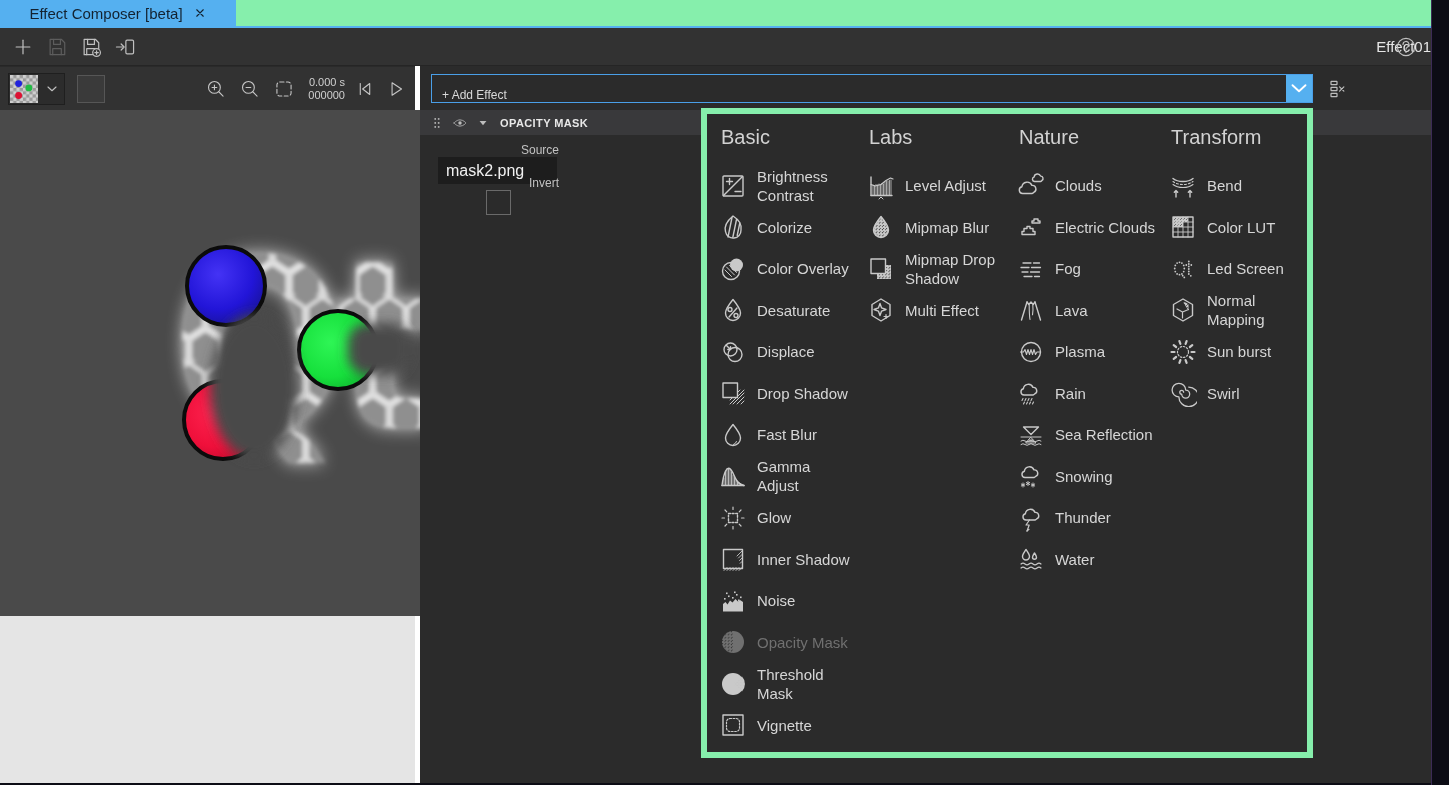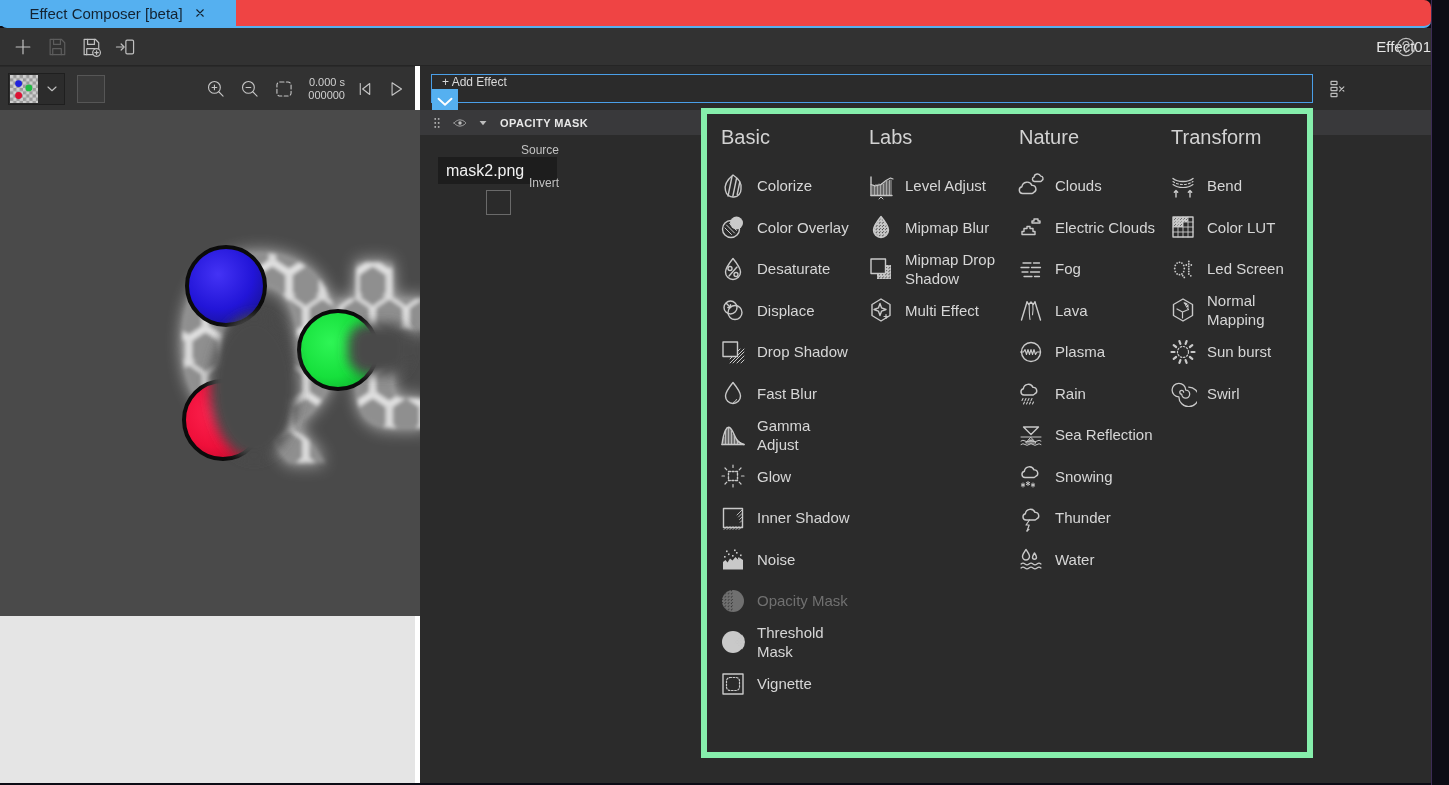--- a/index.html
+++ b/index.html
@@ -1,21 +1,21 @@
 <!DOCTYPE html>
 <html><head>
 <meta charset="utf-8">
 <style>
   * { margin:0; padding:0; box-sizing:border-box; }
   body { background:#0c0c15; font-family:"Liberation Sans", sans-serif; }
   .screen { position:relative; width:1449px; height:785px; overflow:hidden; background:#0c0c15; }
   .app { position:absolute; left:0; top:0; width:1431px; height:785px; }
 
   
-  .tabbar { height:28px; background:#ef4444; border-bottom:2px solid #55b0f0; display:flex;border-radius:7px; }
+  .tabbar { height:28px; background:#86efac; border-bottom:2px solid #55b0f0; display:flex; }
   .tab { width:236px; background:#55b0f0; color:#132230; display:flex; align-items:center; justify-content:center; gap:10px; font-size:15px; cursor:default; }
   .tab-label { white-space:nowrap; }
   .tab-close { width:14px; height:14px; color:#132230; }
 
   
   .toolbar { position:relative; height:38px; background:#323232; border-bottom:1px solid #252525; display:flex; align-items:center; padding-left:6px; }
   .tbtn { background:none; border:none; cursor:pointer; display:flex; align-items:center; justify-content:center; }
   .toolbar .tbtn { width:24px; height:24px; margin:0 5px; color:#c0c0c0; }
   .toolbar .tbtn.dim { color:#5d5d5d; }
   .title { position:absolute; left:0; right:0; text-align:right; color:#e6e6e6; font-size:15px; pointer-events:none; }
@@ -33,21 +33,21 @@
   .zoomgrp { display:flex; margin-left:100px; gap:12px; }
   .zoomgrp .tbtn { width:22px; height:22px; color:#c6c6c6; }
   .transport { margin-left:auto; display:flex; align-items:center; gap:9px; }
   .time { font-size:11px; line-height:13px; color:#d0d0d0; text-align:right; }
   .transport .tbtn { width:22px; height:22px; color:#c6c6c6; }
   .canvas { width:497px; height:506px; background:#4a4a4a; }
 
   
   .right-pane { position:relative; flex:1; background:#2b2b2b; }
   .add-effect-row { position:absolute; left:11px; top:8px; }
-  .add-effect { width:882px; height:29px; background:#2b2b2b; border:1px solid #4a9fe8; display:flex; align-items:flex-start; cursor:pointer;flex-direction:column; }
+  .add-effect { width:882px; height:29px; background:#2b2b2b; border:1px solid #4a9fe8; display:flex; align-items:flex-end; cursor:pointer; }
   .ae-label { flex:1; padding-left:10px; font-size:12px; color:#d9d9d9; }
   .ae-chev { width:26px; height:27px; background:#55b0f0; color:#fff; display:flex; align-items:center; justify-content:center; }
   .ae-chev svg { width:16px; height:16px; }
   .side-btn { position:absolute; left:905px; width:24px; height:24px; color:#bdbdbd; background:none; border:none; cursor:pointer; }
   .clear-btn { top:11px; }
   .panel-close { top:46px; width:20px; height:20px; left:907px; }
 
   .section-header { position:absolute; left:0; right:0; top:44px; height:25px; background:#39393b; display:flex; align-items:center; padding-left:9px; gap:7px; }
   .s16 { width:16px; height:16px; color:#bdbdbd; cursor:pointer; display:inline-flex; }
   .sh-title { font-size:11px; font-weight:bold; letter-spacing:0.4px; color:#e8e8e8; margin-left:2px; }
@@ -302,20 +302,33 @@
           <span class="checkbox"></span>
         </div>
 
         <div class="popup">
           <div class="popup-grid">
               <div class="popup-col">
                 <div class="popup-col-title">Basic</div>
                 <div class="effect-row">
                   <span class="eicon">
                     <svg viewBox="0 0 28 28">
+                      <rect x="4" y="4" width="20" height="20" rx="1"></rect>
+                      <line x1="4.5" y1="23.5" x2="23.5" y2="4.5"></line>
+                      <line x1="7.5" y1="9.5" x2="13.5" y2="9.5"></line>
+                      <line x1="10.5" y1="6.5" x2="10.5" y2="12.5"></line>
+                      <line x1="16" y1="19.5" x2="22" y2="19.5"></line>
+                    </svg>
+                  </span>
+                  <span class="elabel">Brightness
+Contrast</span>
+                </div>
+                <div class="effect-row">
+                  <span class="eicon">
+                    <svg viewBox="0 0 28 28">
                       <path d="M14 3C8 8 5 13 6.5 18.5A7.8 7.8 0 0 0 22 17C23 11.5 19.5 6.5 14 3z"></path>
                       <line x1="13" y1="4.5" x2="9" y2="24"></line>
                       <line x1="17.5" y1="6.5" x2="13.8" y2="24.5"></line>
                       <line x1="20.8" y1="10" x2="18.2" y2="22.5"></line>
                     </svg>
                   </span>
                   <span class="elabel">Colorize</span>
                 </div>
                 <div class="effect-row">
                   <span class="eicon">

